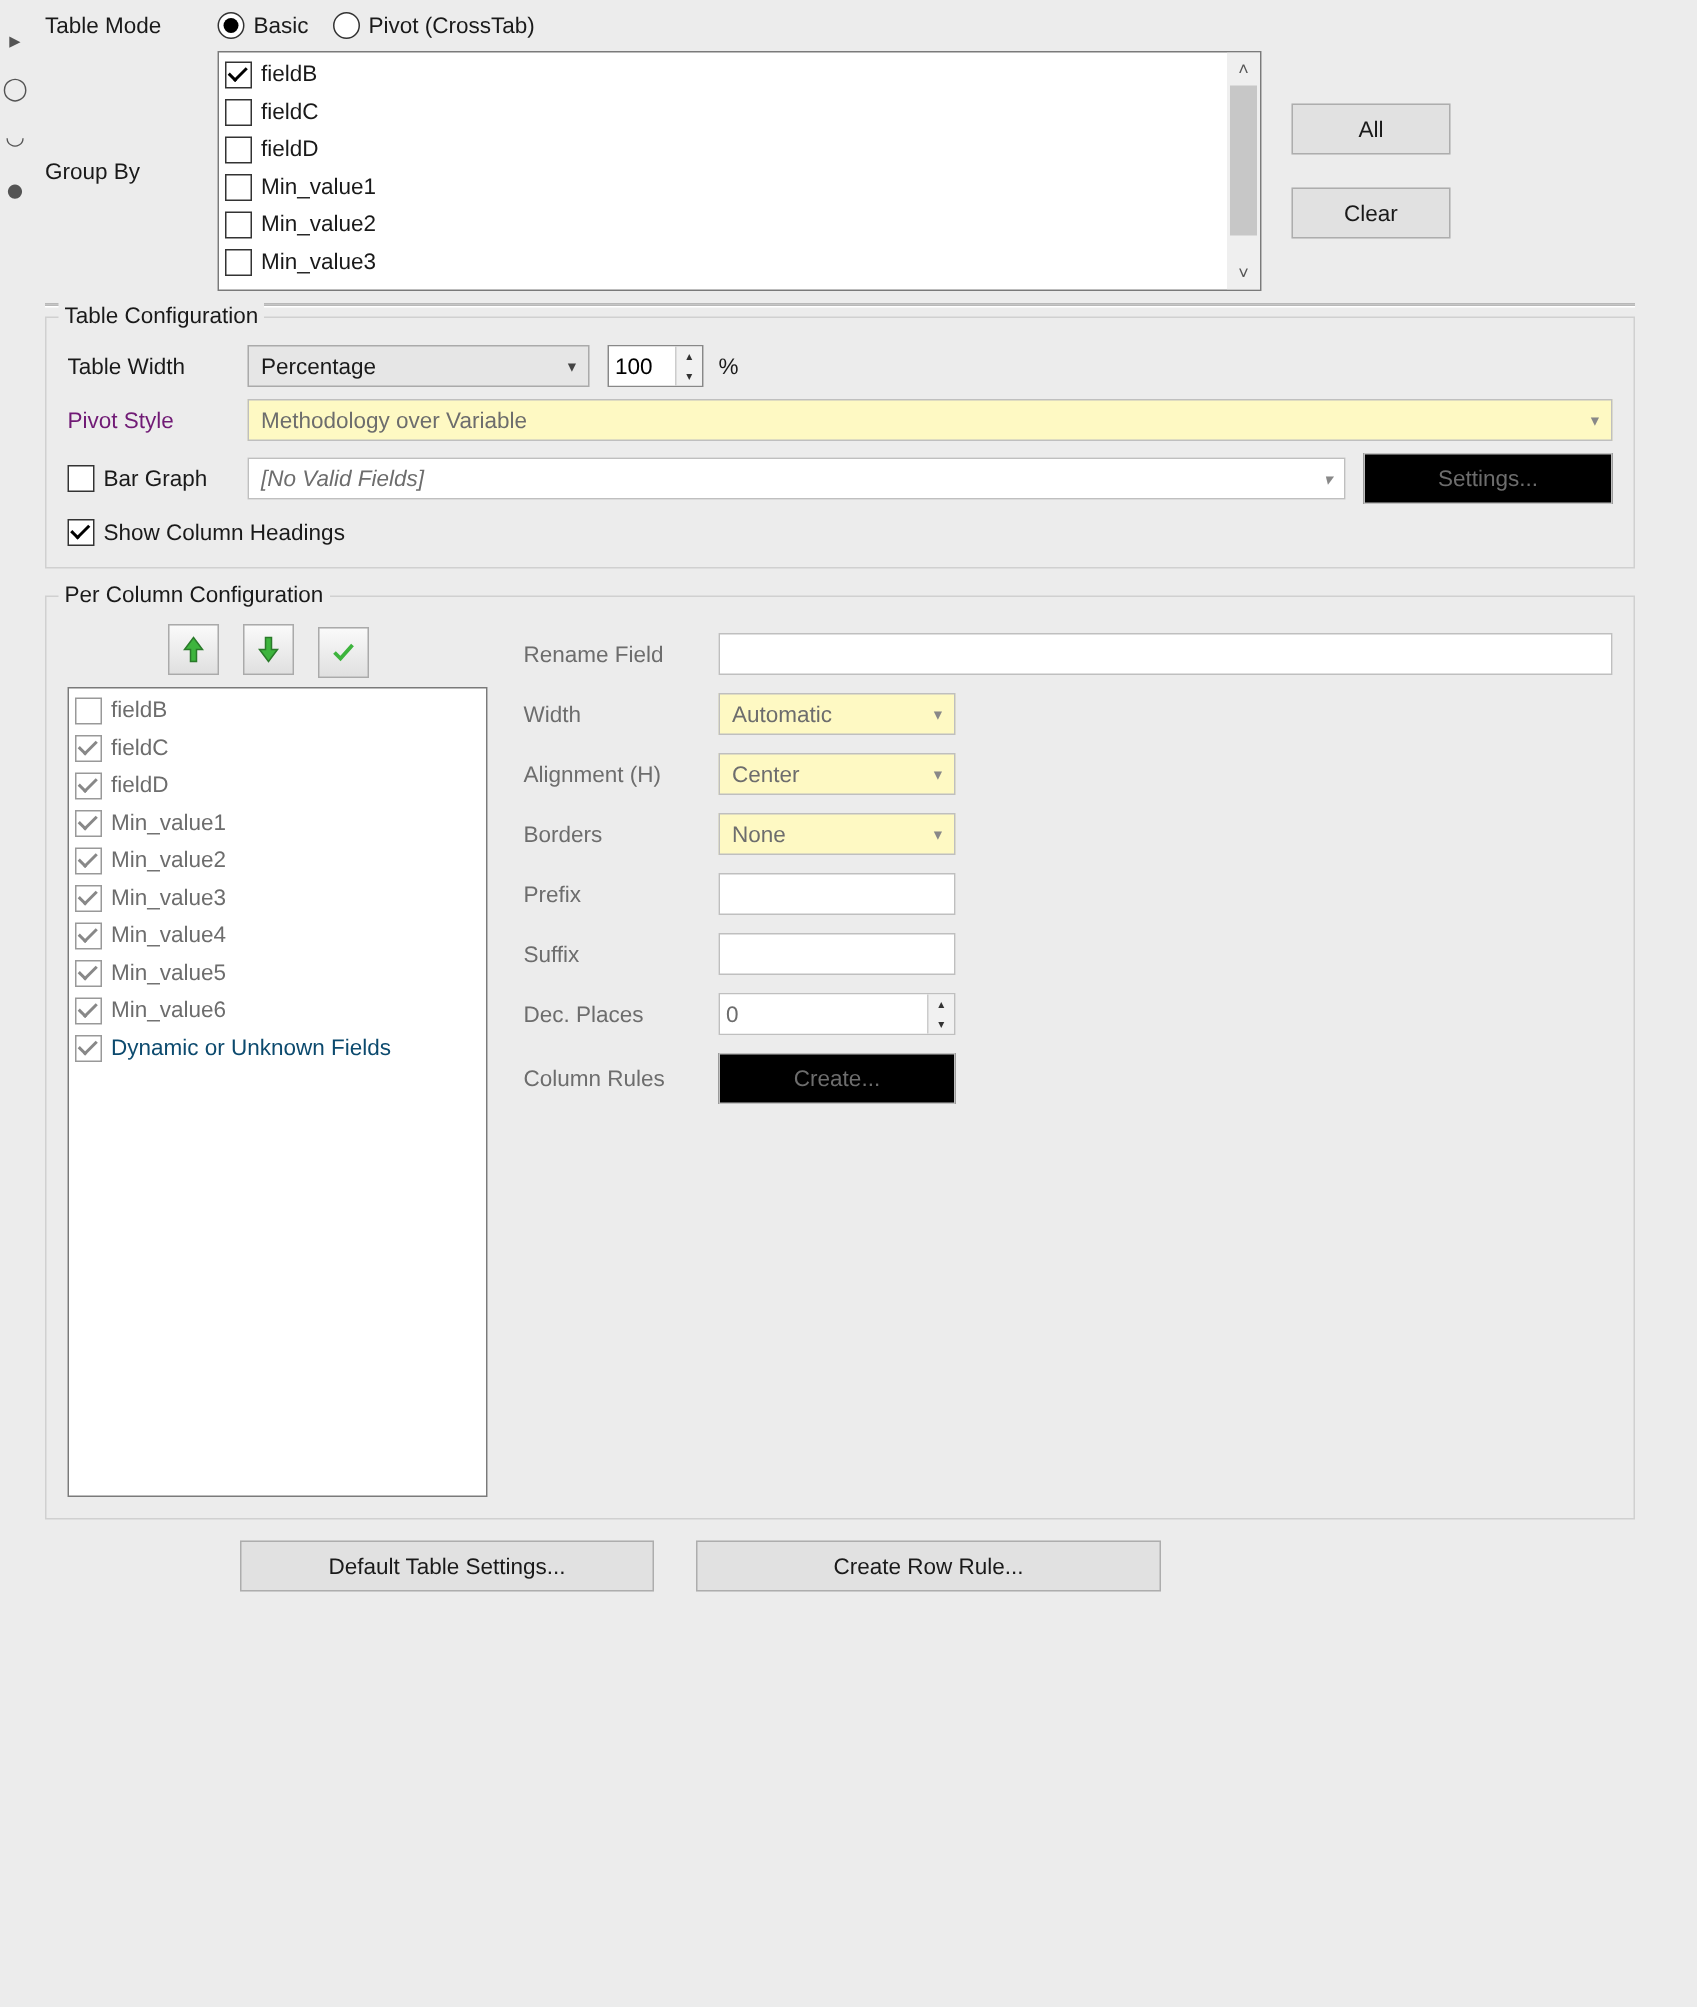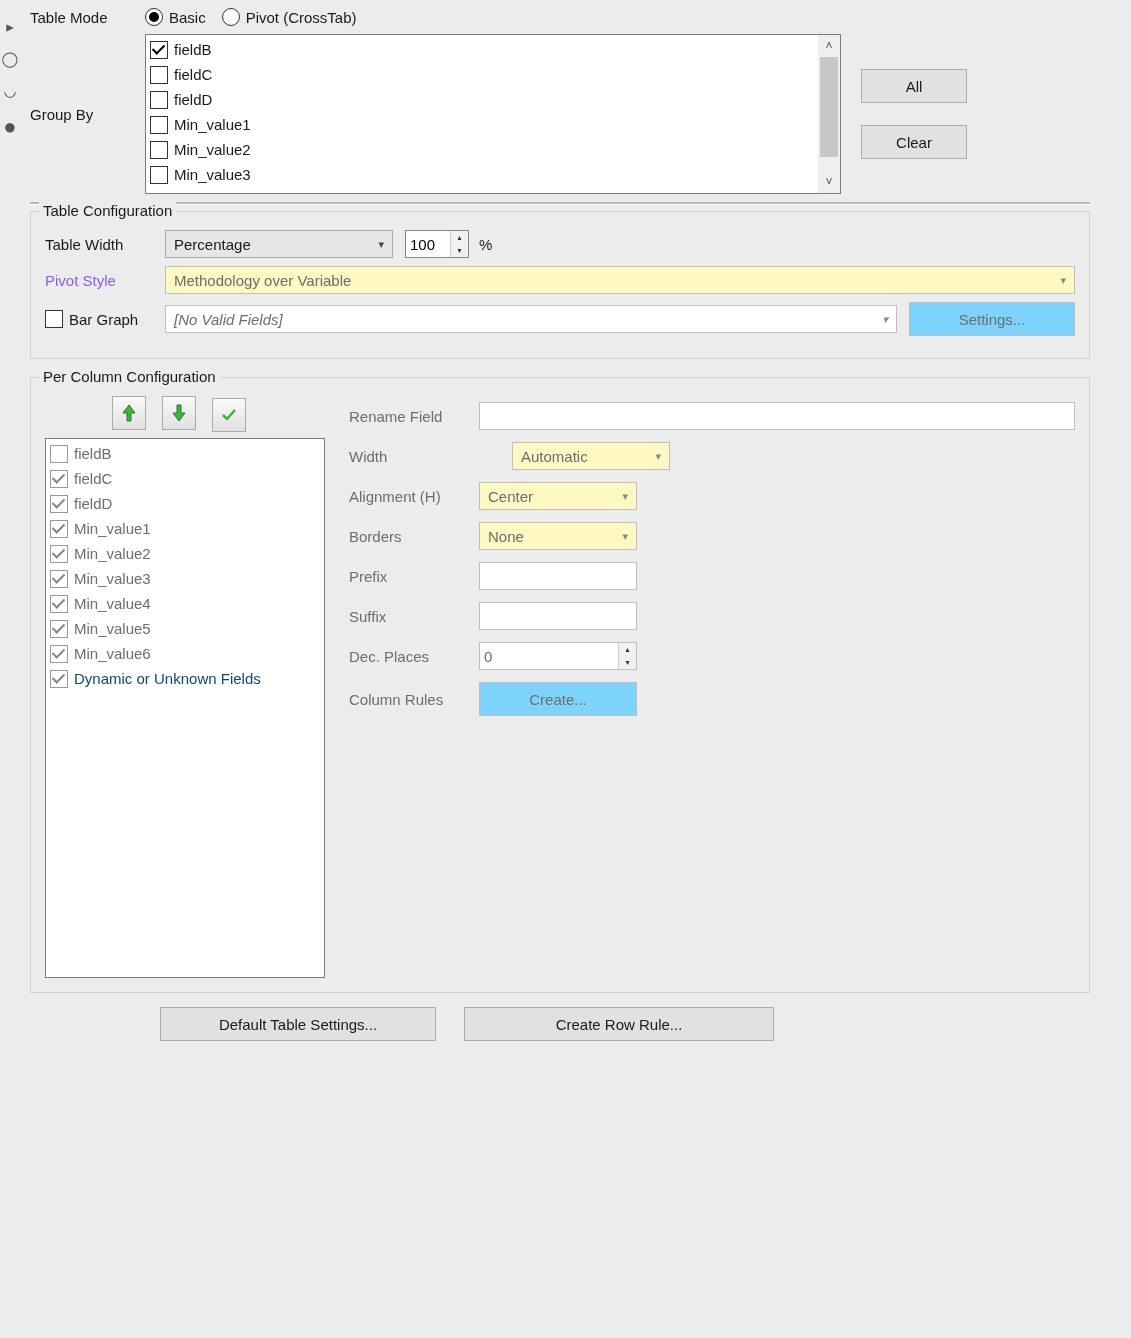--- a/index.html
+++ b/index.html
@@ -122,21 +122,21 @@
     min-width: 100px;
     display: inline-flex;
     align-items: center;
     justify-content: center;
     cursor: default;
     font-size: 15px;
   }
   .btn.disabled {
     color: #6d6d6d;
     border-color: #bfbfbf;
-    background: #7dd3fc;
+    background: #000000;
   }
   .groupbox {
     border: 1px solid #d0d0d0;
     margin-top: 6px;
     position: relative;
     padding: 18px 14px 14px 14px;
   }
   .groupbox-title {
     position: absolute;
     top: -10px;
@@ -326,21 +326,21 @@
         <input value="100" style="">
         <div class="spinner">
             <div>▴</div>
             <div>▾</div>
           </div>
       </div>
       <span style="margin-left:10px">%</span>
     </div>
 
     <div class="row">
-      <span class="lbl-s" style="color:#8b5cf6">Pivot Style</span>
+      <span class="lbl-s" style="color:#701a75">Pivot Style</span>
       <div class="select disabled" style="flex:1;min-width:0;">
         <span>Methodology over Variable</span>
         <span class="select-arrow">▾</span>
       </div>
     </div>
 
     <div class="row">
       <span style="display:inline-flex;align-items:center;width:120px;">
         <span class="chk"></span>
         <span>Bar Graph</span>
@@ -348,20 +348,26 @@
       <div class="select white disabled" style="flex:1;min-width:0;font-style:italic;">
         <span>[No Valid Fields]</span>
         <span class="select-arrow">▾</span>
       </div>
       <div style="width:12px"></div>
       <div class="btn disabled" style="width:166px;">
           <span>Settings...</span>
         </div>
     </div>
 
+    <div class="row" style="margin-top:10px;margin-bottom:0;">
+      <span style="display:inline-flex;align-items:center;">
+        <span class="chk checked"></span>
+        <span>Show Column Headings</span>
+      </span>
+    </div>
   </div>
 
   <div class="groupbox" style="margin-top:18px;">
     <div class="groupbox-title">Per Column Configuration</div>
 
     <div style="display:flex;gap:24px;">
 
       <div style="width:280px;">
         <div style="text-align:center;margin-bottom:6px;">
           <span class="iconbtn">
@@ -424,21 +430,21 @@
               </div>
             </div>
         </div>
       </div>
 
       <div style="flex:1;padding-top:6px;color:#6d6d6d;">
         <div class="row">
           <span style="width:130px;">Rename Field</span>
           <div class="textinput disabled" style="flex:1;"></div>
         </div>
-        <div class="row" style="margin-top:12px;gap:33px;">
+        <div class="row" style="margin-top:12px;">
           <span style="width:130px;">Width</span>
           <div class="select disabled" style="min-width:158px;">
             <span>Automatic</span>
             <span class="select-arrow">▾</span>
           </div>
         </div>
         <div class="row" style="margin-top:12px;">
           <span style="width:130px;">Alignment (H)</span>
           <div class="select disabled" style="min-width:158px;">
             <span>Center</span>

